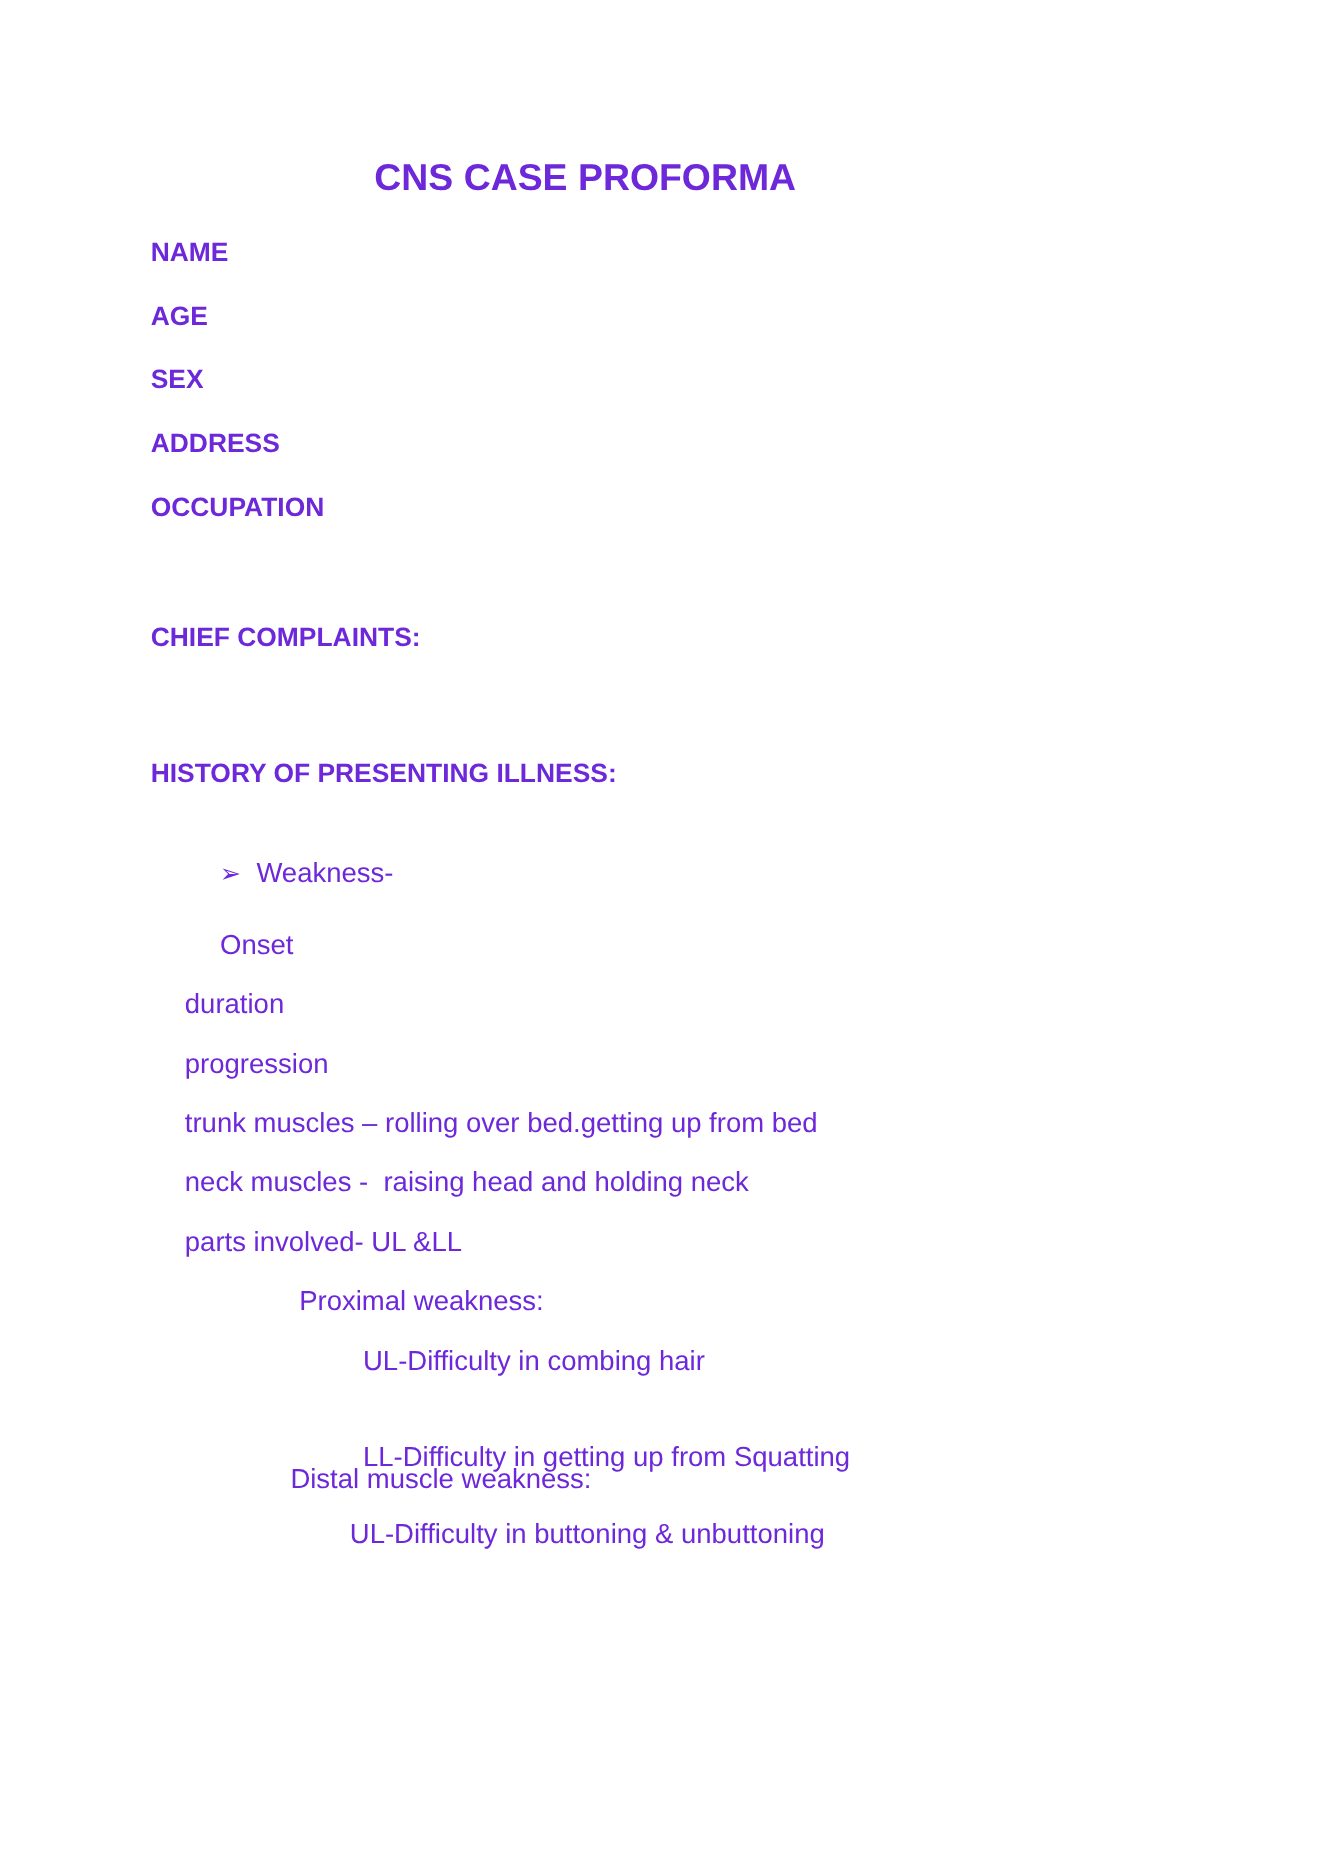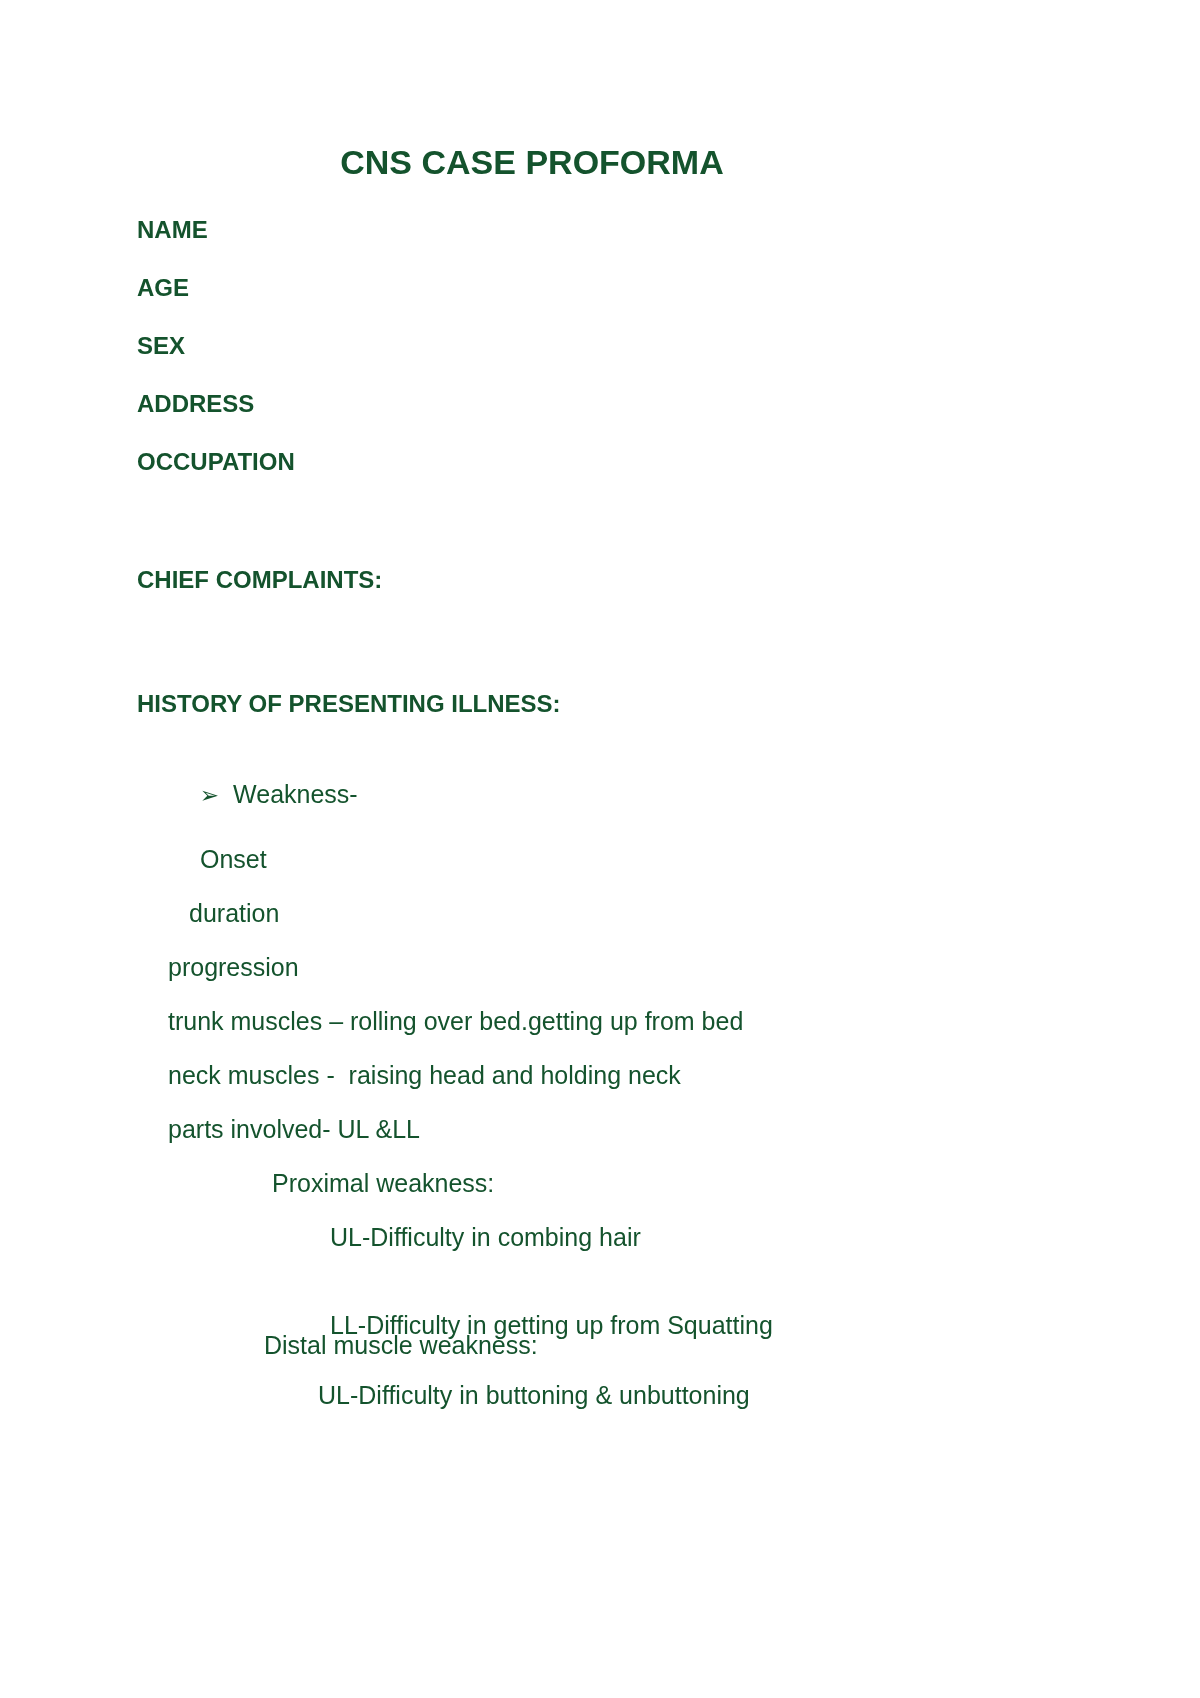--- a/index.html
+++ b/index.html
@@ -2,21 +2,21 @@
 <html><head>
 <meta charset="utf-8">
 <style>
   * { margin: 0; padding: 0; box-sizing: border-box; }
   html, body { background: #ffffff; }
   .page {
     position: relative;
     width: 1200px;
     height: 1698px;
     background: #ffffff;
-    color: #14532d;
+    color: #6d28d9;
     font-family: "Liberation Sans", "DejaVu Sans", sans-serif;
     overflow: hidden;
   }
   .t { position: absolute; white-space: pre; line-height: 1.2; }
   .title { font-weight: bold; font-size: 34px; text-align: center; }
   .h { font-weight: bold; font-size: 24px; }
   .b { font-size: 25px; font-weight: normal; }
   .bullet-glyph { display: inline-block; margin-right: 14px; font-size: 23px; }
 </style>
 </head>
@@ -39,21 +39,21 @@
   <div class="t h" style="left:137px; top:566px;">CHIEF COMPLAINTS:</div>
 
   <div class="t h" style="left:137px; top:690px;">HISTORY OF PRESENTING ILLNESS:</div>
 
   <div class="t b" style="left:172px; top:749px;">
     <span class="bullet-glyph">➢</span><span>Weakness-</span>
   </div>
 
   <div class="t b" style="left:176px; top:844px;margin-left:24px;">Onset</div>
 
-  <div class="t b" style="left:168px; top:898px;margin-left:21px;">duration</div>
+  <div class="t b" style="left:168px; top:898px;">duration</div>
 
   <div class="t b" style="left:168px; top:952px;">progression</div>
 
   <div class="t b" style="left:168px; top:1006px;">trunk muscles – rolling over bed.getting up from bed</div>
 
   <div class="t b" style="left:168px; top:1060px;">neck muscles -  raising head and holding neck</div>
 
   <div class="t b" style="left:168px; top:1114px;">parts involved- UL &amp;LL</div>
 
   <div class="t b" style="left:272px; top:1168px;">Proximal weakness:</div>

